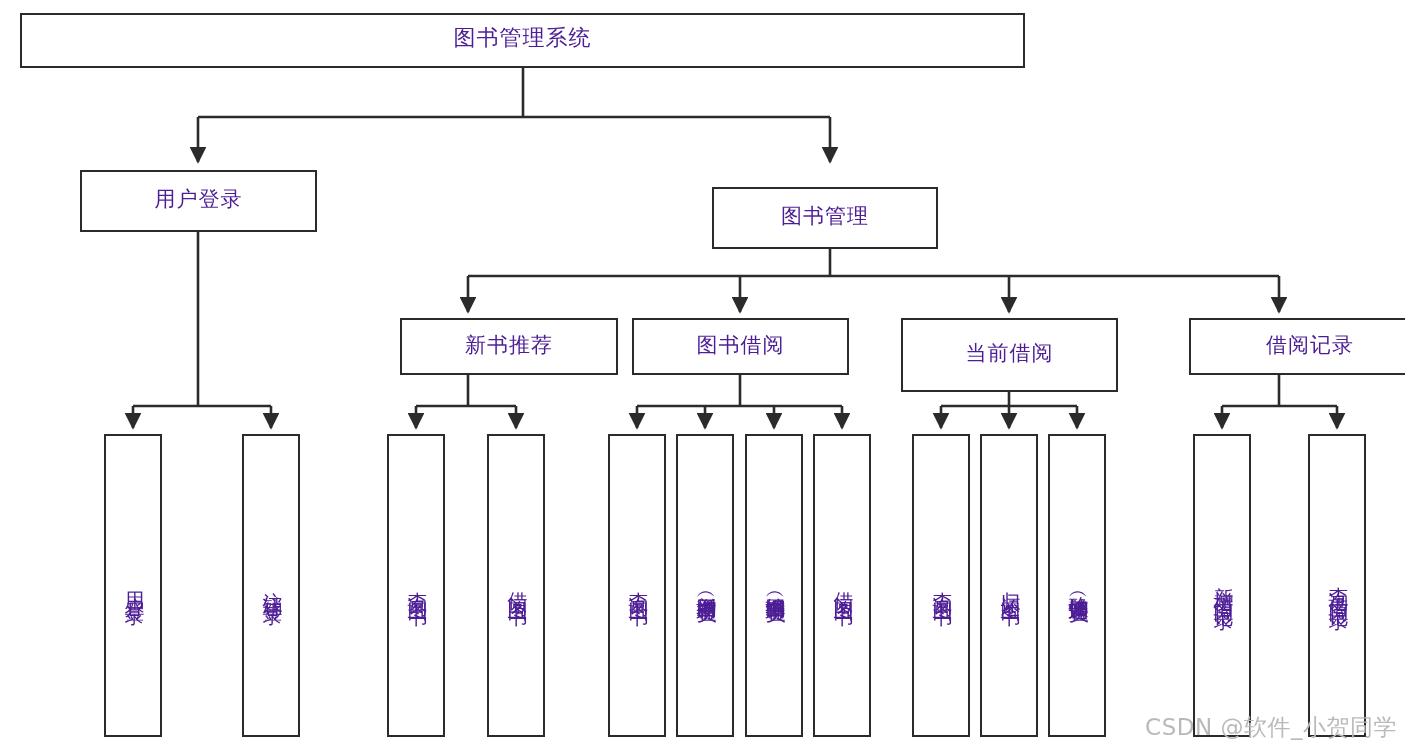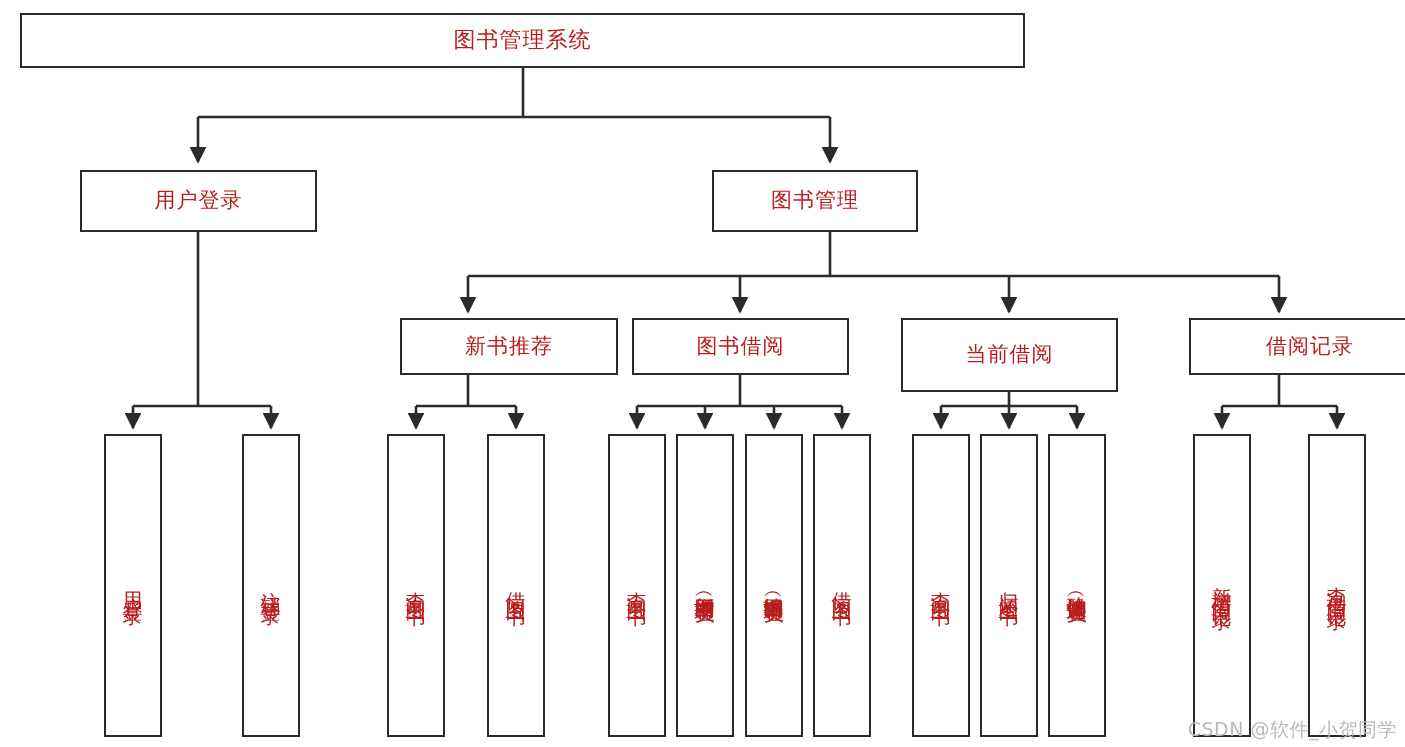--- a/index.html
+++ b/index.html
@@ -28,22 +28,23 @@
   }
   .node {
     position: absolute;
     box-sizing: border-box;
     background: #ffffff;
     border: 2.5px solid #2b2b2b;
     display: flex;
     align-items: center;
     justify-content: center;
     text-align: right;
-    color: #b91c1c;
+    color: #4c1d95;
     z-index: 2;
+    font-family: Liberation Mono, monospace;
   }
   .node.h {
     font-size: 21px;
     line-height: 1.1;
     letter-spacing: 1px;
   }
   .node.root {
     font-size: 22px;
   }
   .node.v {
@@ -54,21 +55,21 @@
     line-height: 1.0;
     padding: 4px 0;
   }
   .node.v.tight {
     letter-spacing: 1px;
   }
   .watermark {
     position: absolute;
     right: 8px;
     bottom: 4px;
-    font-size: 19px;
+    font-size: 23px;
     color: #b9b9b9;
     white-space: nowrap;
     z-index: 5;
     letter-spacing: 0.5px;
   }
 </style>
 </head>
 <body>
 
 <div id="canvas">
@@ -119,21 +120,21 @@
       <path d="M 1279 375 L 1279 406"></path>
       <path d="M 1222 406 L 1337 406"></path>
       <path d="M 1222 406 L 1222 428" marker-end="url(#arrow)"></path>
       <path d="M 1337 406 L 1337 428" marker-end="url(#arrow)"></path>
     </g>
   </svg>
 
   <div class="node h root" style="left:20px; top:13px; width:1005px; height:55px;">图书管理系统</div>
 
   <div class="node h" style="left:80px; top:170px; width:237px; height:62px;">用户登录</div>
-  <div class="node h" style="left:712px; top:170px; width:206px; height:62px;">图书管理</div>
+  <div class="node h" style="left:712px; top:187px; width:226px; height:62px;">图书管理</div>
 
   <div class="node h" style="left:360px; top:318px; width:218px; height:57px;margin-left:40px;">新书推荐</div>
   <div class="node h" style="left:632px; top:318px; width:217px; height:57px;">图书借阅</div>
   <div class="node h" style="left:901px; top:318px; width:217px; height:74px;">当前借阅</div>
   <div class="node h" style="left:1189px; top:318px; width:242px; height:57px;">借阅记录</div>
 
   <div class="node v" style="left:104px; top:434px; width:58px; height:303px;">用户登录</div>
   <div class="node v" style="left:242px; top:434px; width:58px; height:303px;">注销登录</div>
 
   <div class="node v" style="left:387px; top:434px; width:58px; height:303px;">查询图书</div>

